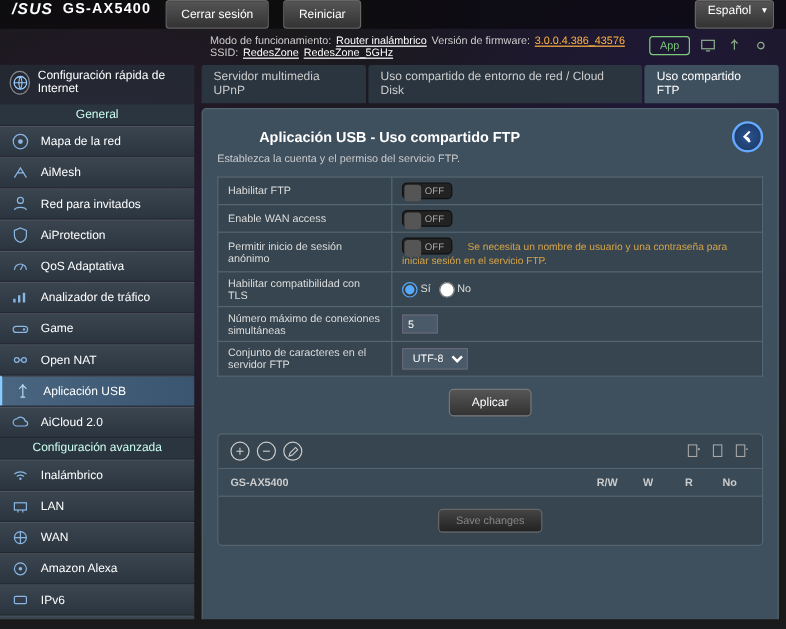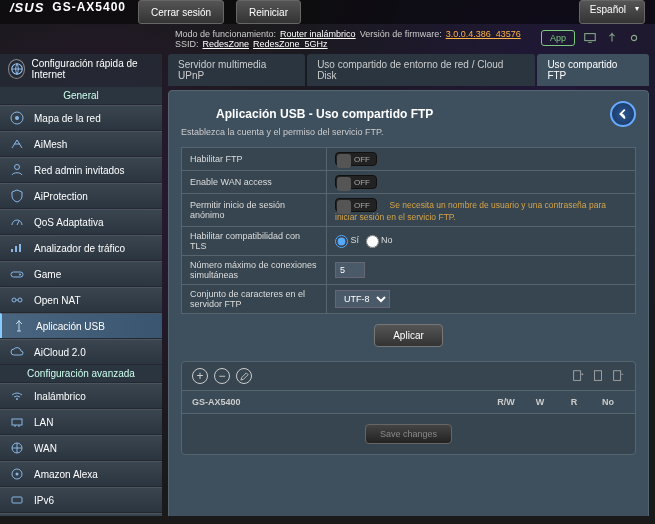--- a/index.html
+++ b/index.html
@@ -269,21 +269,21 @@
         </span>
       <span>AiMesh</span>
     </div>
     <div class="nav-item">
       <span class="nav-icon">
           <svg width="16" height="16" viewBox="0 0 16 16">
             <circle cx="8" cy="5" r="2.5" fill="none" stroke="#9cf"></circle>
             <path d="M3 13c1-3 9-3 10 0" fill="none" stroke="#9cf"></path>
           </svg>
         </span>
-      <span>Red admin invitados</span>
+      <span>Red para invitados</span>
     </div>
     <div class="nav-item">
       <span class="nav-icon">
           <svg width="16" height="16" viewBox="0 0 16 16">
             <path d="M8 2l5 2v4c0 3-2 5-5 6-3-1-5-3-5-6V4z" fill="none" stroke="#9cf"></path>
           </svg>
         </span>
       <span>AiProtection</span>
     </div>
     <div class="nav-item">

